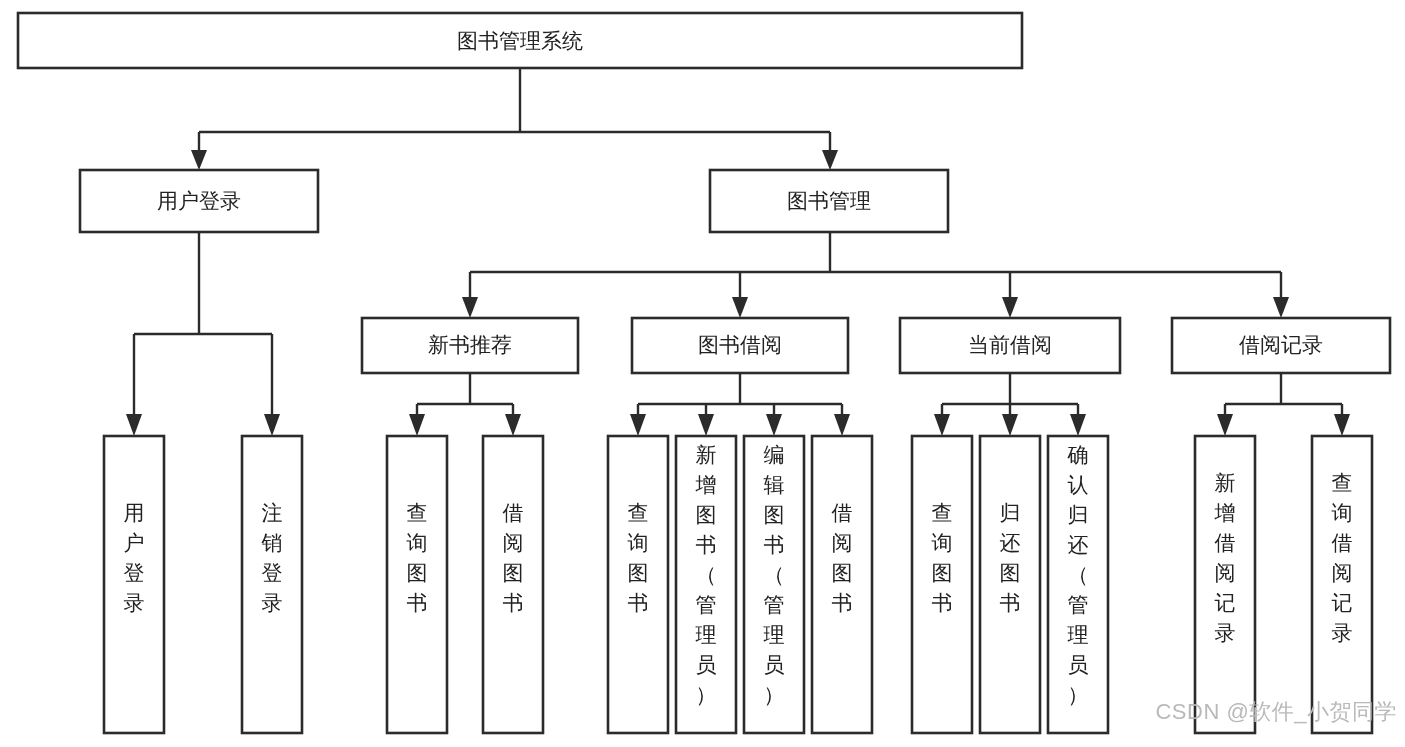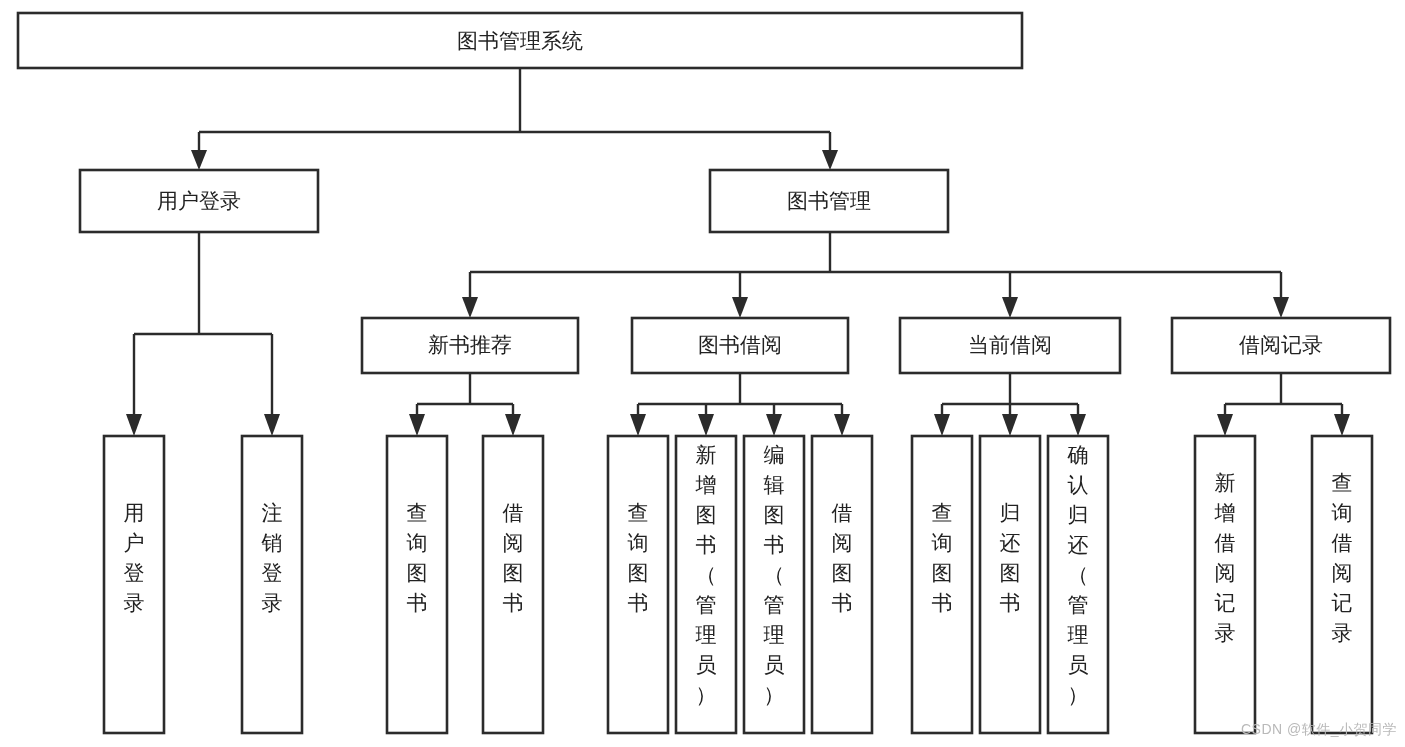--- a/index.html
+++ b/index.html
@@ -49,23 +49,23 @@
     stroke-width: 2.4;
     fill: none;
   }
   .arrow-head {
     fill: #2b2b2b;
     stroke: none;
   }
   .watermark {
     position: absolute;
     right: 8px;
-    bottom: 8px;
-    font-family: "Liberation Sans", "DejaVu Sans", sans-serif;
-    font-size: 14px;
+    bottom: 20px;
+    font-family: "Liberation Sans", "DejaVu Sans", sans-serif;
+    font-size: 22px;
     color: #b9b9b9;
     letter-spacing: 0.5px;
     white-space: nowrap;
     user-select: none;
   }
 </style>
 </head>
 <body>
 
 <div id="diagram-root">

